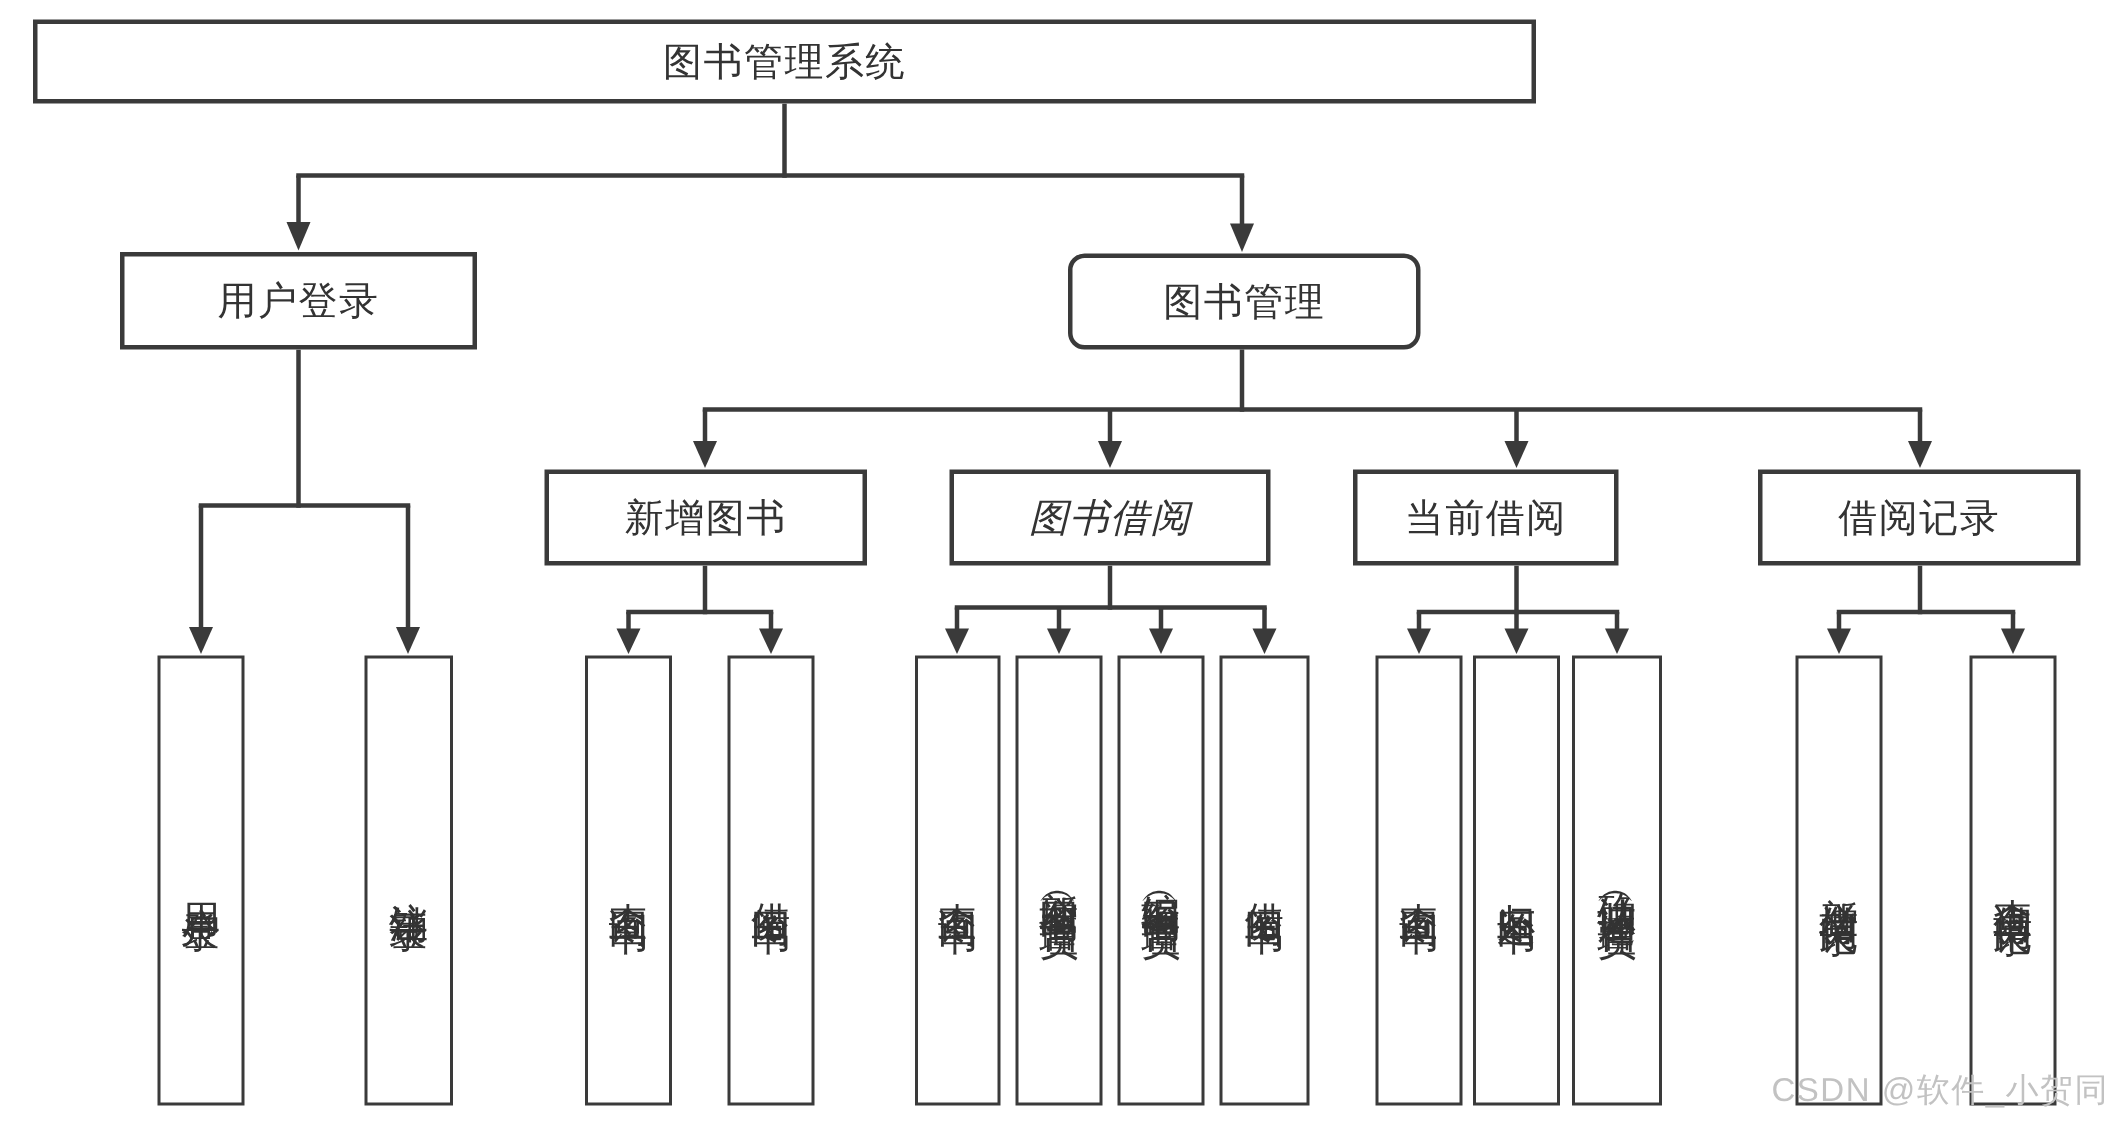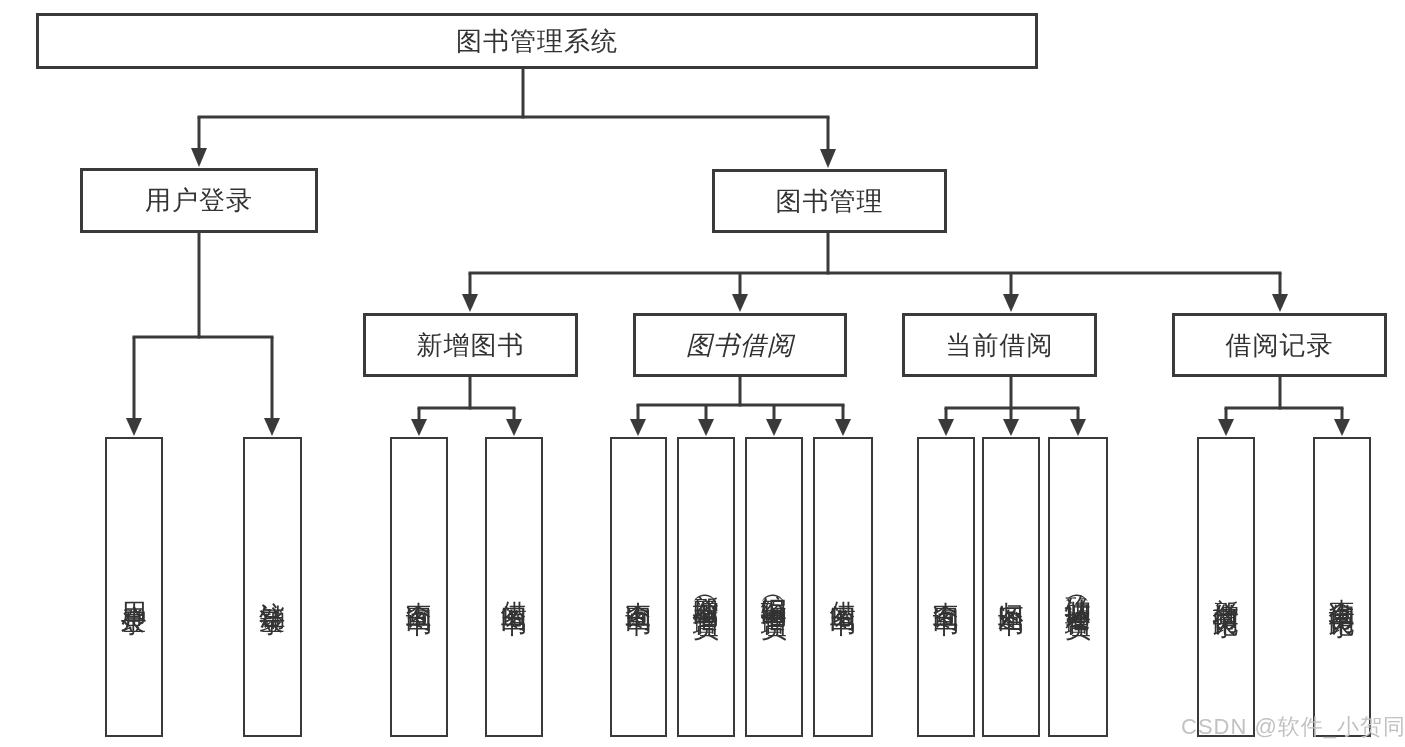--- a/index.html
+++ b/index.html
@@ -110,38 +110,38 @@
       <polygon points="766,419 782,419 774,436"></polygon>
       <polygon points="835,419 851,419 843,436"></polygon>
       <polygon points="938,419 954,419 946,436"></polygon>
       <polygon points="1003,419 1019,419 1011,436"></polygon>
       <polygon points="1070,419 1086,419 1078,436"></polygon>
       <polygon points="1218,419 1234,419 1226,436"></polygon>
       <polygon points="1334,419 1350,419 1342,436"></polygon>
     </g>
   </svg>
 
-  <div class="hbox" style="left:36px;top:13px;width:1002px;height:56px;">
+  <div class="hbox" style="left:22px;top:13px;width:1002px;height:56px;">
     <span>图书管理系统</span>
   </div>
 
   <div class="hbox" style="left:80px;top:168px;width:238px;height:65px;">
     <span>用户登录</span>
   </div>
-  <div class="hbox" style="left:712px;top:169px;width:235px;height:64px;">
+  <div class="hbox" style="left:712px;top:169px;width:235px;height:64px;border-radius:11px;">
     <span>图书管理</span>
   </div>
 
   <div class="hbox" style="left:363px;top:313px;width:215px;height:64px;">
     <span>新增图书</span>
   </div>
   <div class="hbox" style="left:633px;top:313px;width:214px;height:64px;font-style:italic;">
     <span>图书借阅</span>
   </div>
-  <div class="hbox" style="left:902px;top:313px;width:195px;height:64px;">
+  <div class="hbox" style="left:902px;top:313px;width:177px;height:64px;">
     <span>当前借阅</span>
   </div>
   <div class="hbox" style="left:1172px;top:313px;width:215px;height:64px;">
     <span>借阅记录</span>
   </div>
 
   <div class="vbox" style="left:105px;width:58px;">
     <span>用户登录</span>
   </div>
   <div class="vbox" style="left:243px;width:59px;">

